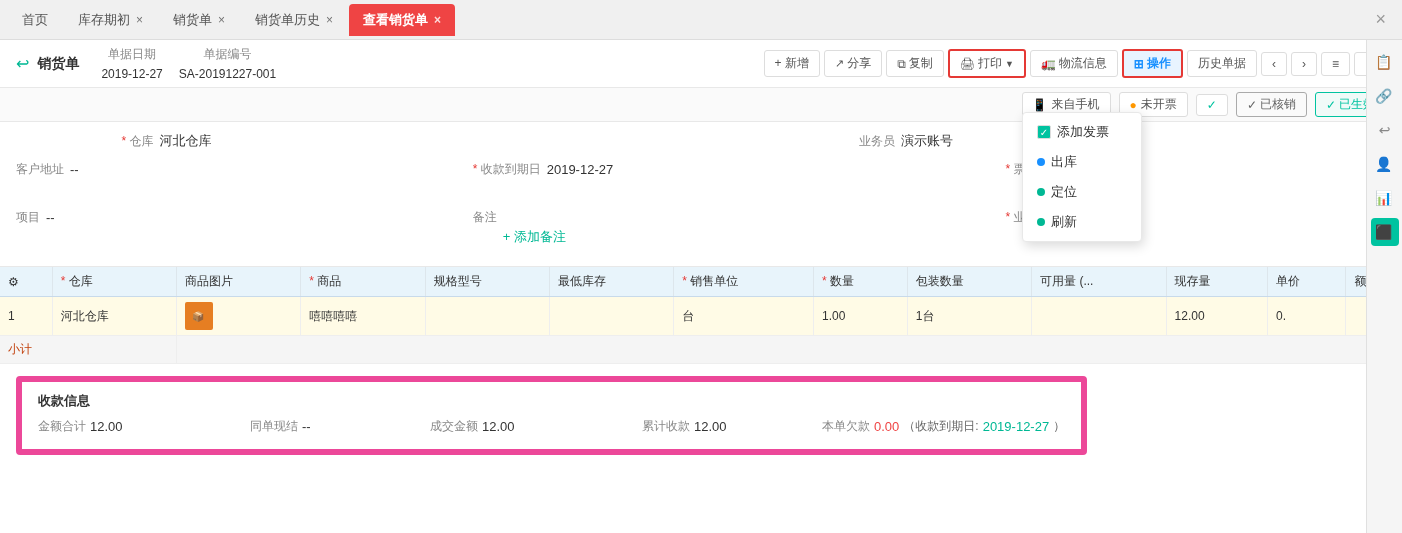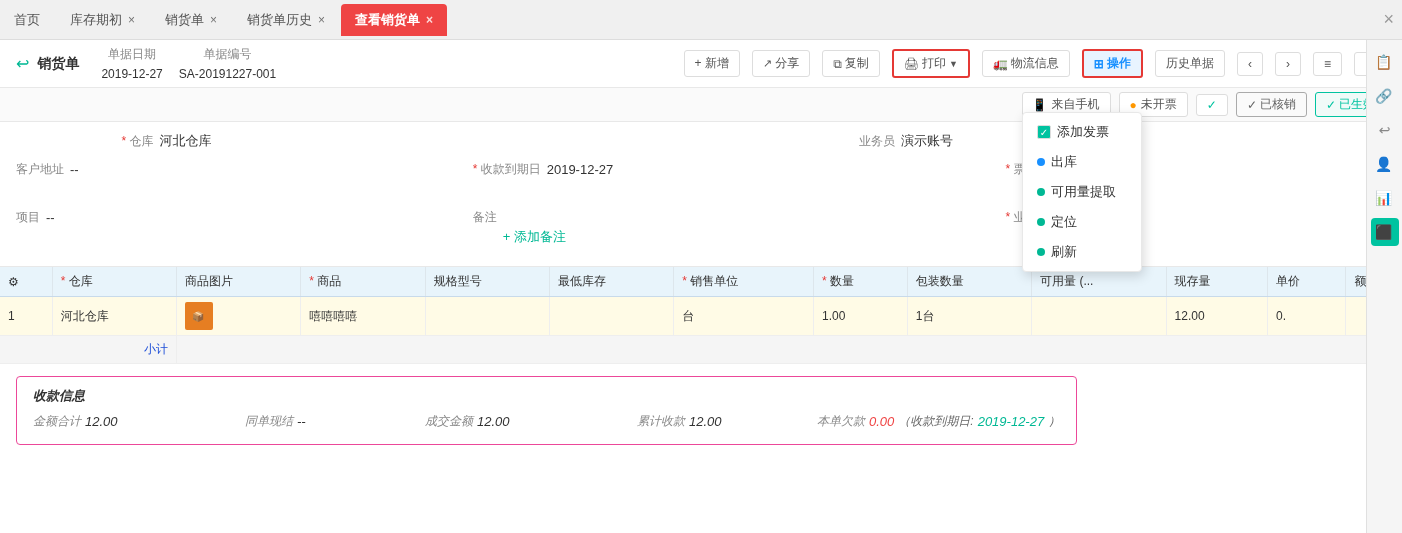--- a/index.html
+++ b/index.html
@@ -1,21 +1,21 @@
 <!DOCTYPE html>
 <html><head>
   <meta charset="utf-8">
   <style>
     * { box-sizing: border-box; margin: 0; padding: 0; }
     body { font-family: "Microsoft YaHei", "PingFang SC", sans-serif; font-size: 13px; background: #f5f5f5; color: #333; }
 
     
     .tab-bar {
       display: flex; align-items: center; background: #f0f0f0;
-      border-bottom: 1px solid #ddd; height: 40px; padding: 0 0;
+      border-bottom: 1px solid #ddd; height: 40px; padding: 0 8px;
       position: relative;
     }
     .tab-item {
       display: flex; align-items: center; padding: 0 14px; height: 32px;
       cursor: pointer; border-radius: 4px 4px 0 0; font-size: 13px;
       color: #555; background: transparent; margin-right: 2px;
       white-space: nowrap;
     }
     .tab-item.active {
       background: #ef4444; color: #fff; font-weight: bold;
@@ -39,21 +39,21 @@
     }
     .doc-title-area { display: flex; align-items: center; gap: 8px; }
     .doc-icon { color: #00b894; font-size: 16px; }
     .doc-type-label { font-size: 14px; font-weight: bold; color: #333; }
     .doc-meta { display: flex; align-items: center; gap: 16px; margin-left: 12px; }
     .doc-meta-item { display: flex; align-items: center; gap: 4px; font-size: 12px; color: #666; flex-direction: column; }
     .doc-meta-label { color: #888; }
     .doc-meta-value { color: #333; }
 
     .toolbar-right {
-      margin-left: auto; display: flex; align-items: center; gap: 12px;
+      margin-left: auto; display: flex; align-items: center; gap: 4px;
     }
     .toolbar-btn {
       display: flex; align-items: center; gap: 3px;
       padding: 4px 10px; border-radius: 3px; cursor: pointer;
       font-size: 12px; border: 1px solid #ddd; background: #fff; color: #555;
       white-space: nowrap;
     }
 
     
     .action-row {
@@ -86,21 +86,21 @@
     .table-wrap { overflow: auto; max-height: 160px; border-top: 1px solid #e8e8e8; }
     table { width: 100%; border-collapse: collapse; font-size: 12px; }
     thead tr { background: #e8f4fb; }
     thead th {
       padding: 6px 8px; text-align: left; border-right: 1px solid #dde6ec;
       border-bottom: 1px solid #c8daea; white-space: nowrap; color: #333; font-weight: normal;
     }
     thead th .required-star { color: #e53935; }
     tbody tr { background: #fff; }
     tbody tr.alt { background: #fffbe6; }
-    tbody tr.subtotal { background: #f5f5f5; color: #1d4ed8; text-align: right; }
+    tbody tr.subtotal { background: #f5f5f5; color: #c2410c; }
     tbody td {
       padding: 5px 8px; border-right: 1px solid #eee;
       border-bottom: 1px solid #eee; white-space: nowrap;
     }
 
     
     .collection-box {
       border: 2px solid #e53935; border-radius: 4px;
       margin: 8px 16px; padding: 10px 16px; display: inline-block;
       min-width: 480px; background: #fff;
@@ -366,21 +366,21 @@
           </tr>
           <tr class="subtotal">
             <td colspan="2">小计</td>
             <td colspan="11"></td>
           </tr>
         </tbody>
       </table>
     </div>
 
     <div style="padding: 4px 0 0 0;">
-      <div class="collection-box" style="border: 1px solid #ec4899; font-style: italic;">
+      <div class="collection-box" style="border: 6px solid #ec4899;">
         <div class="collection-title">收款信息</div>
         <div class="collection-fields">
           <div class="collection-row">
             <div class="collection-item">
               <span class="collection-label">金额合计</span>
               <span class="collection-value">12.00</span>
             </div>
             <div class="collection-item">
               <span class="collection-label">同单现结</span>
               <span class="collection-value">--</span>
@@ -413,24 +413,20 @@
       <div class="dropdown-item">
         <span class="checkbox-icon checked-icon">✓</span>
         <span>添加发票</span>
       </div>
       <div class="dropdown-item">
         <span class="dropdown-dot dot-blue"></span>
         <span>出库</span>
       </div>
       <div class="dropdown-item">
         <span class="dropdown-dot dot-teal"></span>
-        <span>可用量提取</span>
-      </div>
-      <div class="dropdown-item">
-        <span class="dropdown-dot dot-teal"></span>
         <span>定位</span>
       </div>
       <div class="dropdown-item">
         <span class="dropdown-dot dot-teal"></span>
         <span>刷新</span>
       </div>
     </div>
 
     <div class="right-sidebar">
       <div class="sidebar-icon-btn">

